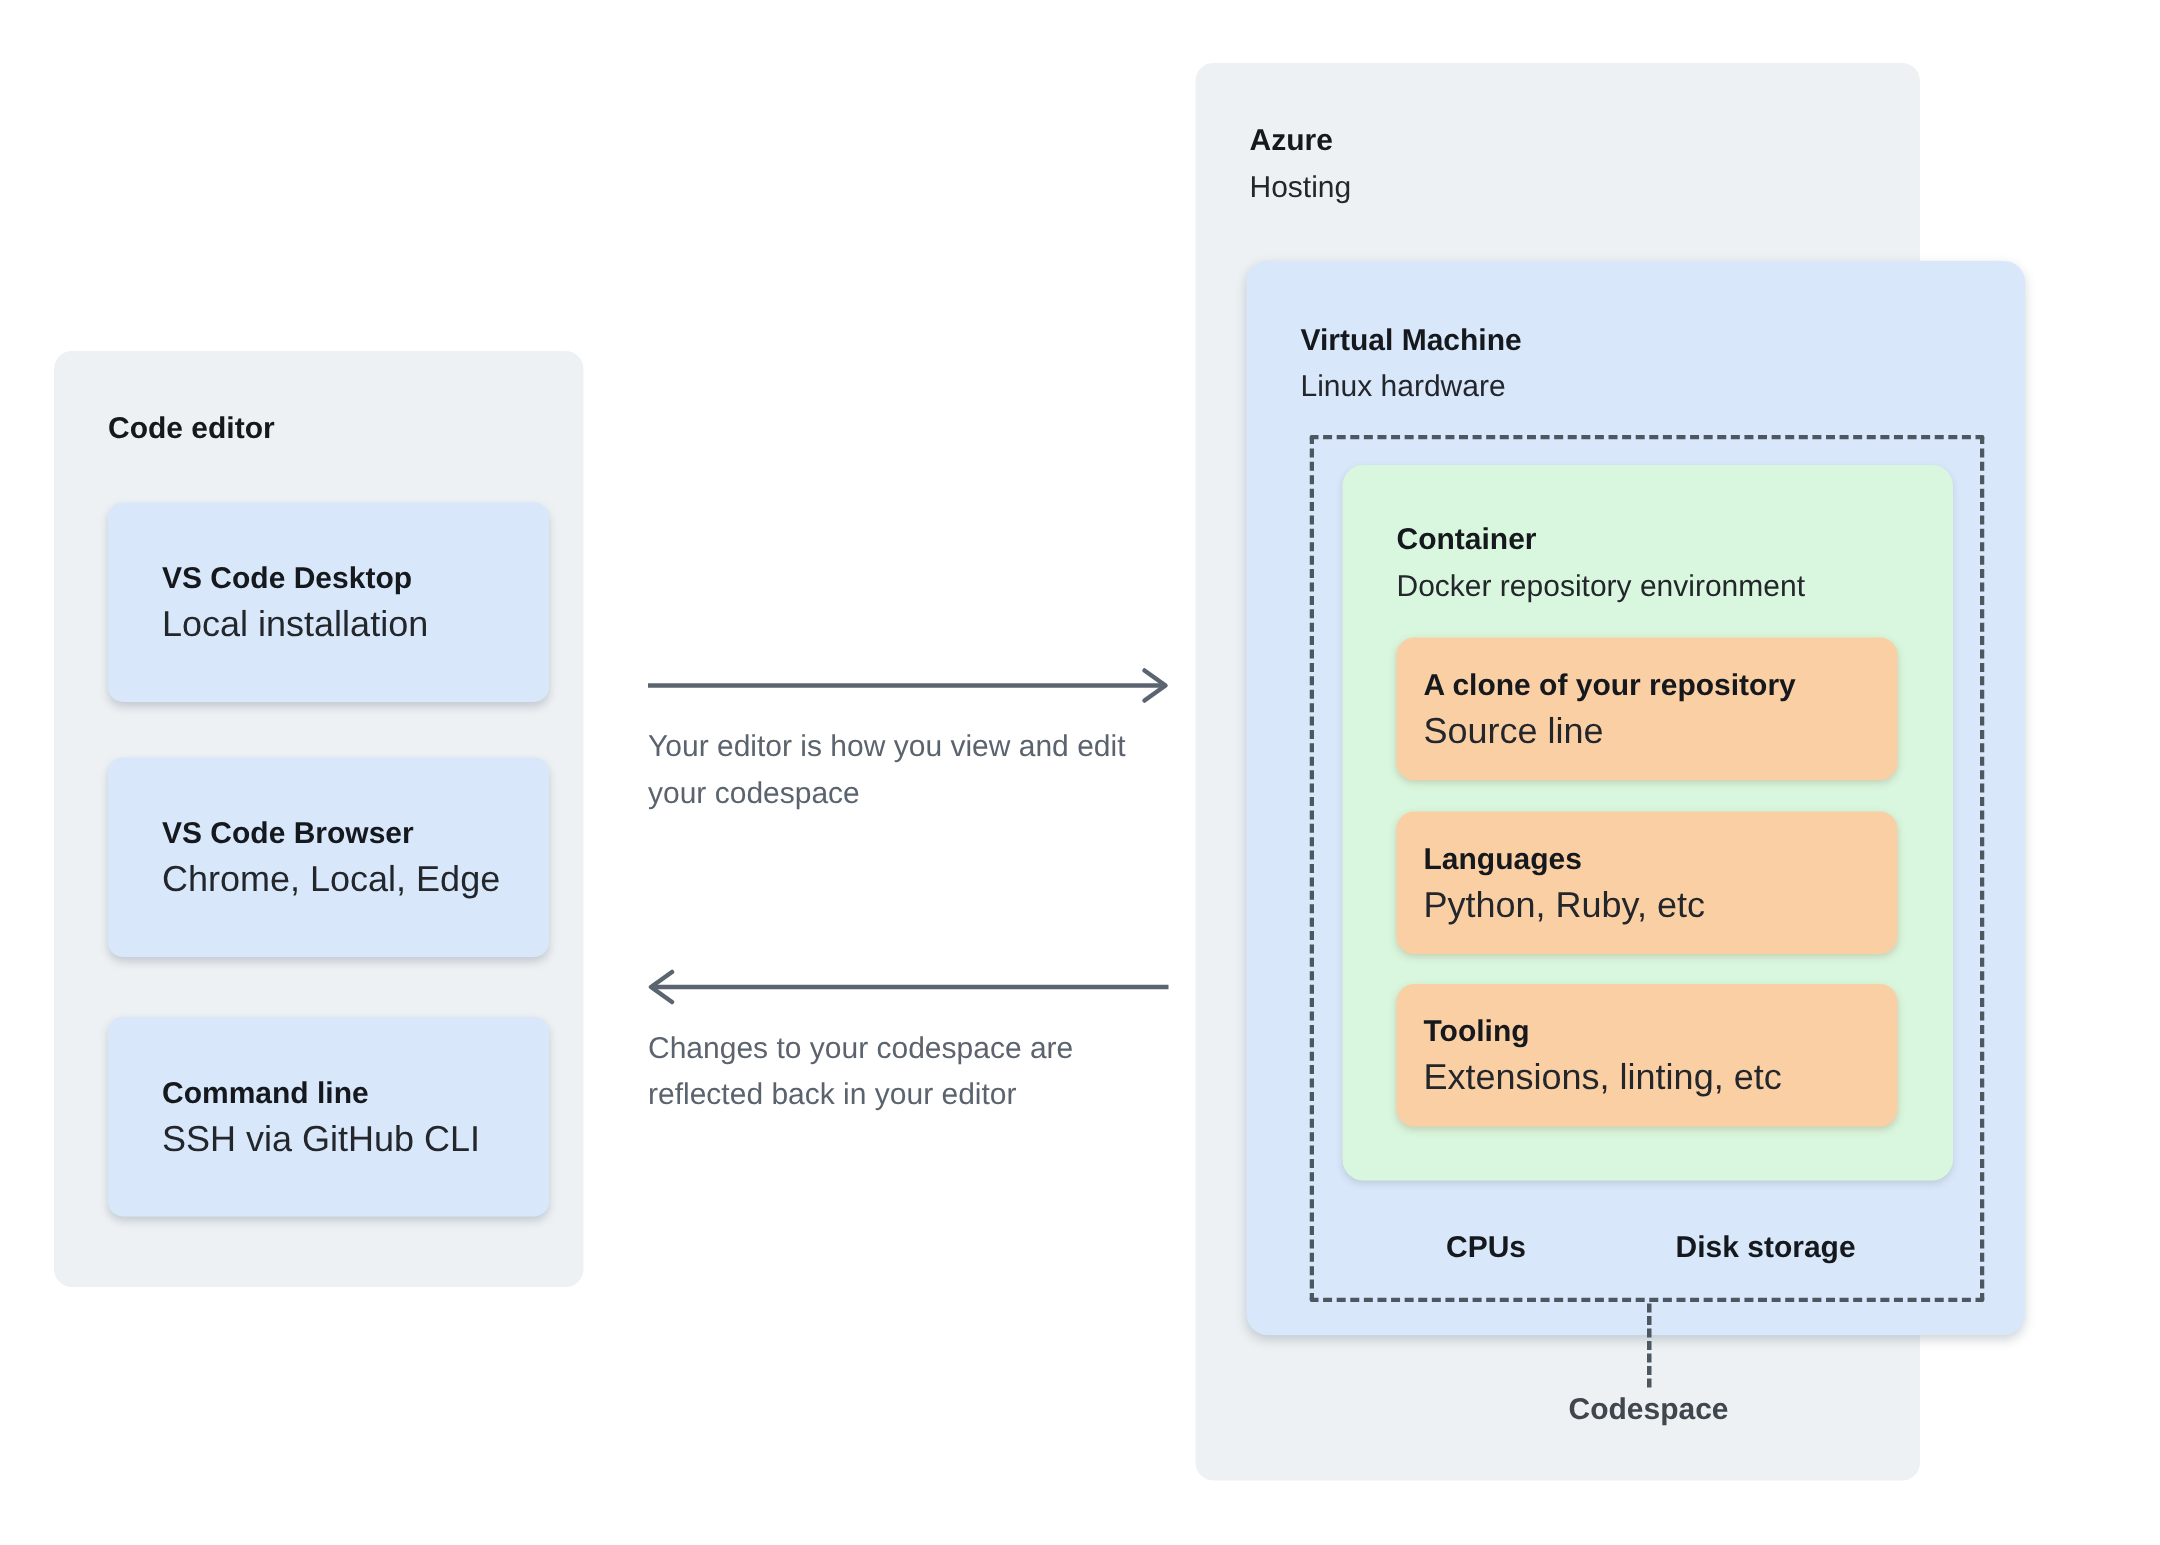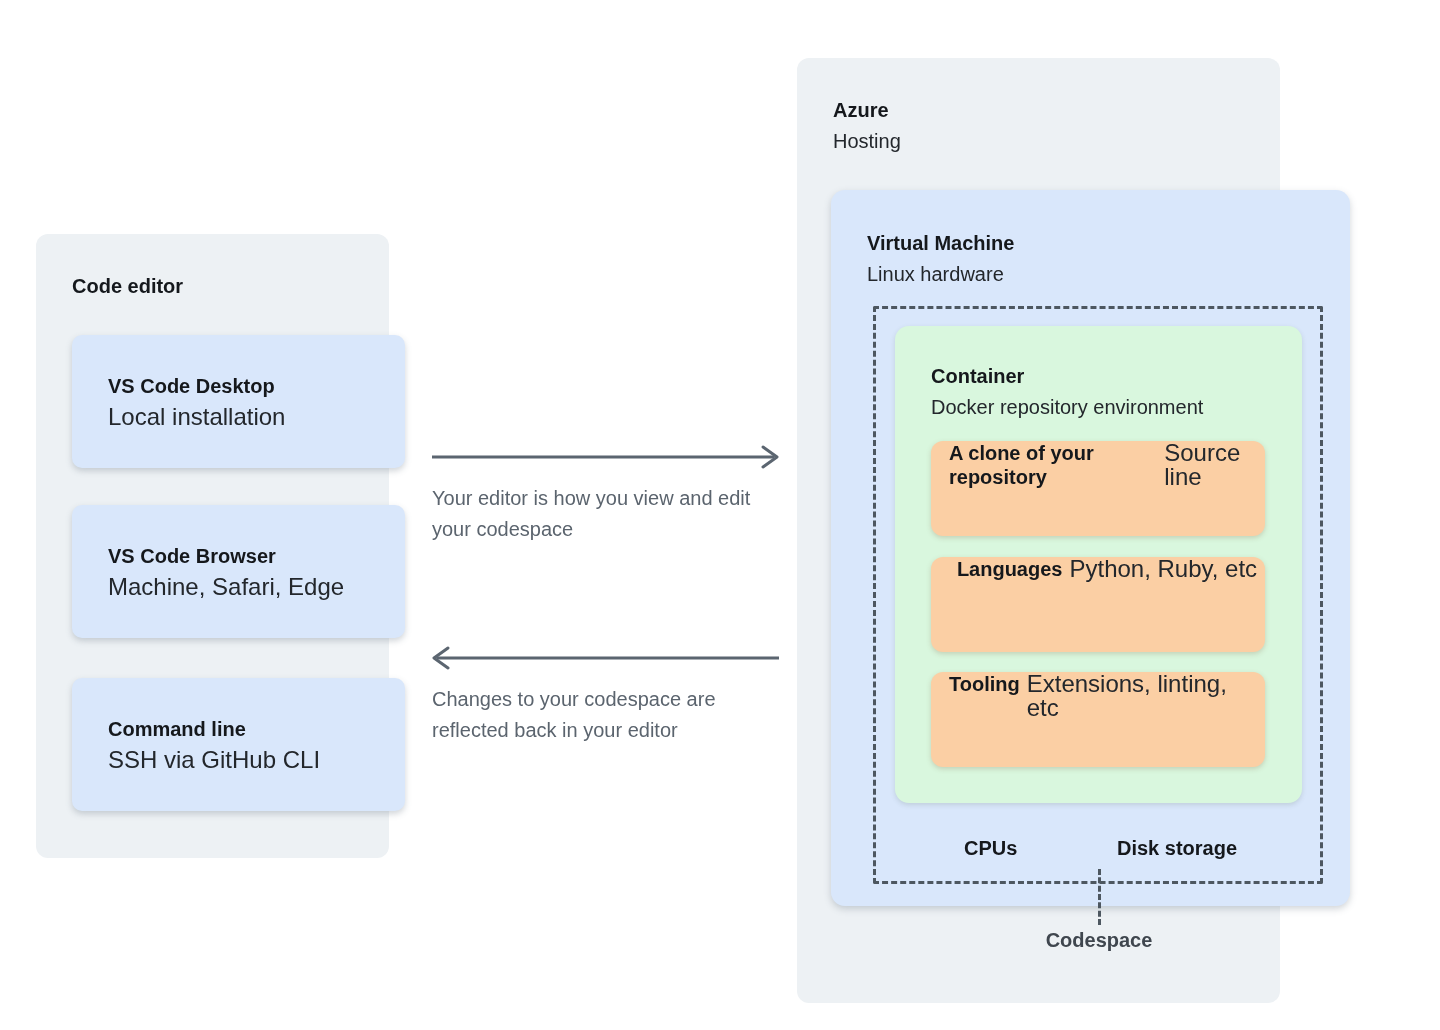--- a/index.html
+++ b/index.html
@@ -26,34 +26,34 @@
     width:1440px;height:1030px;
     background:var(--page-bg);
     overflow:hidden;
   }
   .panel{
     position:absolute;
     background:var(--panel-bg);
     border-radius:12px;
   }
   .left-panel{left:36px;top:234px;width:353px;height:624px;}
-  .right-panel{left:797px;top:42px;width:483px;height:945px;margin-top:16px;}
+  .right-panel{left:797px;top:42px;width:483px;height:945px;}
   .panel-title{
     position:absolute;left:36px;
     font-size:20px;font-weight:700;line-height:24px;
     color:var(--heading-text);
   }
   .left-panel .panel-title{top:40px;}
   .right-panel .panel-title{top:40px;}
   .panel-sub{
     position:absolute;left:36px;top:71px;
     font-size:20px;line-height:24px;color:var(--body-text);
   }
   .card{
-    position:absolute;left:36px;width:333px;height:133px;
+    position:absolute;left:36px;width:294px;height:133px;
     background:var(--card-blue);border-radius:10px;
     box-shadow:0 3px 6px rgba(90,105,120,0.28);
     display:flex;flex-direction:column;justify-content:center;
     padding-left:36px;gap:7px;
   }
   .card-title{font-size:20px;font-weight:700;line-height:24px;color:var(--heading-text);}
   .card-sub{font-size:24px;line-height:24px;color:var(--body-text);}
   .flow{position:absolute;left:432px;}
   .flow-right{top:445px;}
   .flow-left{top:646px;}
@@ -87,21 +87,21 @@
     position:absolute;left:19px;top:17px;width:407px;height:477px;
     background:var(--green);border-radius:14px;
     box-shadow:0 2px 5px rgba(90,110,95,0.2);
   }
   .container-box .box-title{top:38px;}
   .container-box .box-sub{top:69px;}
   .orange-card{
     position:absolute;left:36px;width:334px;height:95px;
     background:var(--orange);border-radius:12px;
     box-shadow:0 2px 5px rgba(130,100,70,0.25);
-    display:flex;flex-direction:row;justify-content:center;
+    display:flex;flex-direction:column;justify-content:center;
     padding-left:18px;gap:7px;
   }
   .orange-card .card-title,.orange-card .card-sub{line-height:24px;}
   .resources{position:absolute;left:0;top:527px;width:100%;height:24px;}
   .resource{
     position:absolute;
     font-size:20px;font-weight:700;line-height:24px;color:var(--heading-text);
     white-space:nowrap;
   }
   .resource-cpus{left:88px;}
@@ -124,21 +124,21 @@
   <section class="panel left-panel">
     <h2 class="panel-title">Code editor</h2>
 
     <div class="card" style="top:101px">
       <div class="card-title">VS Code Desktop</div>
       <div class="card-sub">Local installation</div>
     </div>
 
     <div class="card" style="top:271px">
       <div class="card-title">VS Code Browser</div>
-      <div class="card-sub">Machine, Safari, Edge</div>
+      <div class="card-sub">Chrome, Local, Edge</div>
     </div>
 
     <div class="card" style="top:444px">
       <div class="card-title">Command line</div>
       <div class="card-sub">SSH via GitHub CLI</div>
     </div>
   </section>
 
   <div class="flow flow-right">
     <svg class="arrow" width="347" height="24" viewBox="0 0 347 24">

